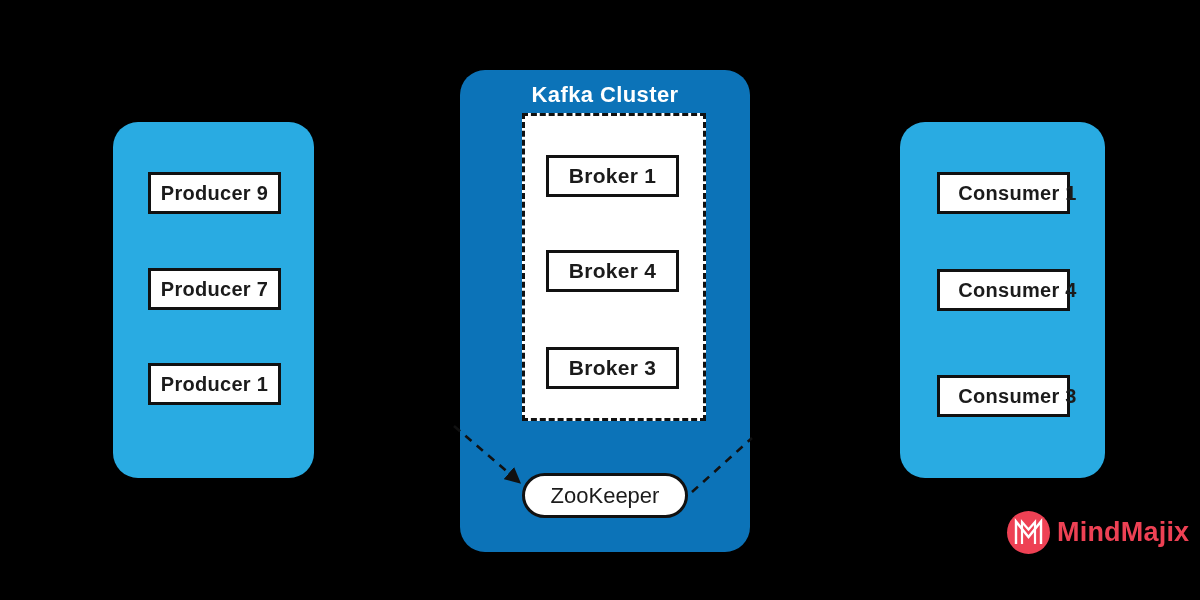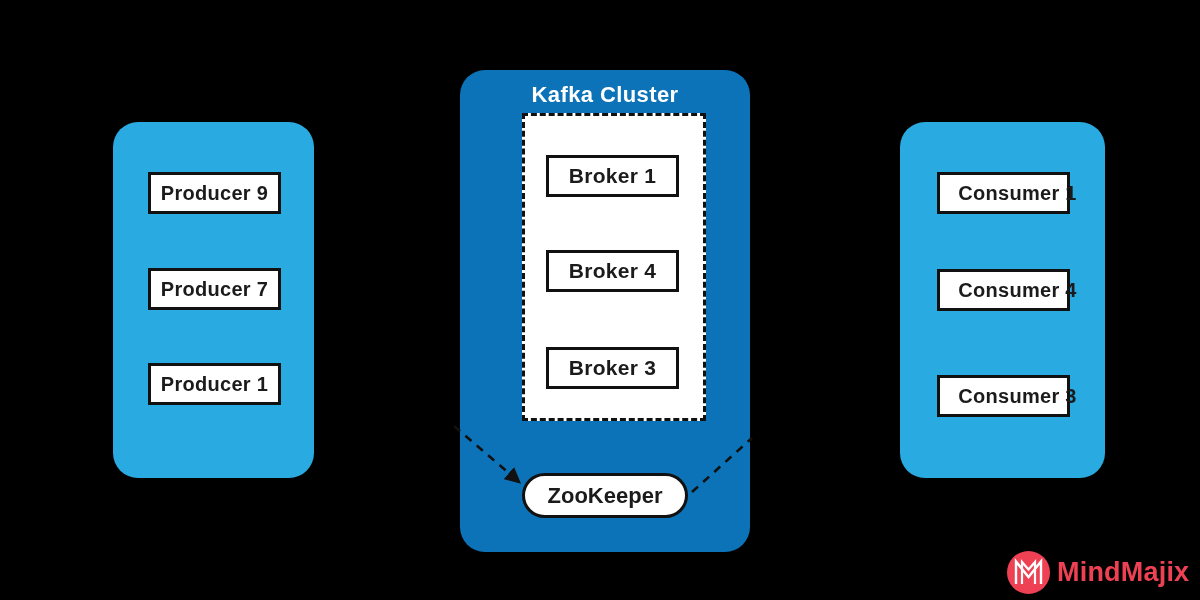--- a/index.html
+++ b/index.html
@@ -61,31 +61,31 @@
   }
   .broker-wrap .node{left:21px;border-width:3px;font-size:21px;}
   .b1{top:39px;} .b2{top:134px;} .b3{top:231px;}
 
   .zookeeper{
     position:absolute;left:62px;top:403px;width:166px;height:45px;
     background:var(--node-bg);
     border:3px solid var(--node-border);
     border-radius:23px;
     display:flex;align-items:center;justify-content:center;
-    font-weight:bold;font-size:22px;color:var(--node-text);
+    font-weight:normal;font-size:22px;color:var(--node-text);
     z-index:3;
   }
 
   .arrow-layer{
     position:absolute;left:440px;top:415px;width:320px;height:110px;
     z-index:2;pointer-events:none;
   }
 
   .brand{
-    position:absolute;left:1006px;top:548px;height:48px;
+    position:absolute;left:1006px;top:508px;height:48px;
     display:flex;align-items:center;gap:6px;
   }
   .brand-name{
     color:var(--brand-red);
     font-size:27px;font-weight:bold;letter-spacing:.2px;
   }
 </style>
 </head>
 <body>
 

